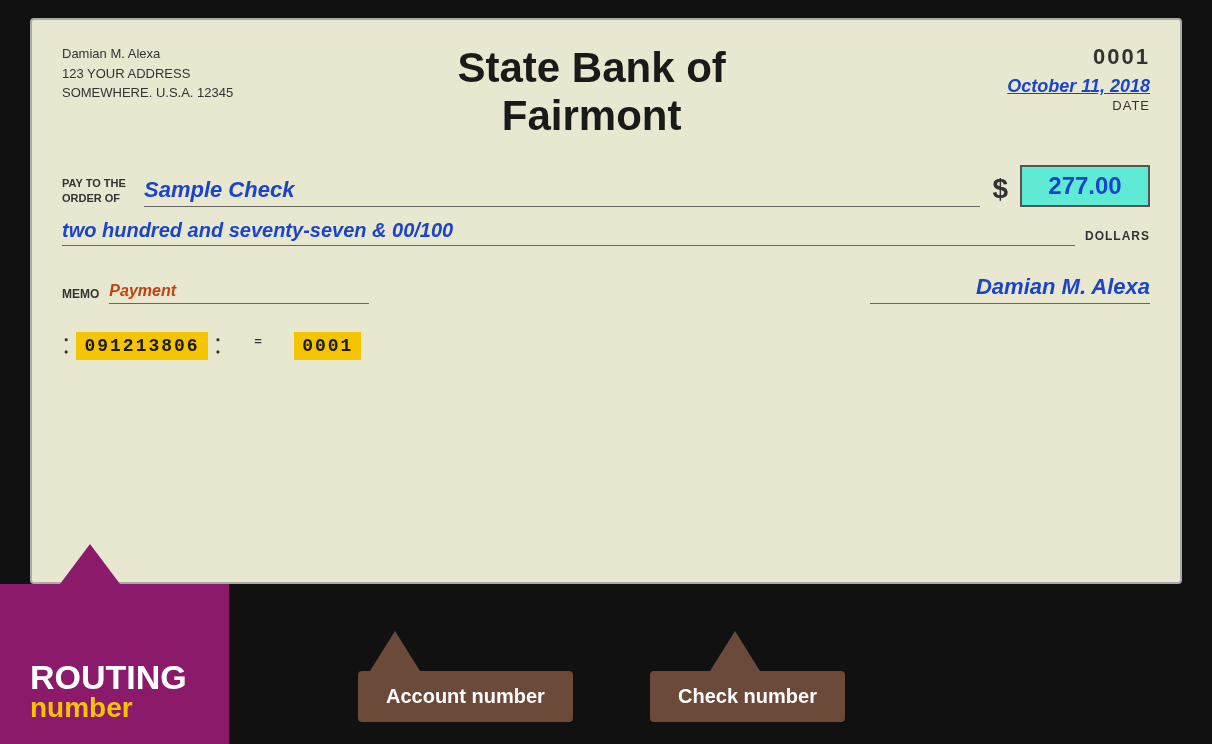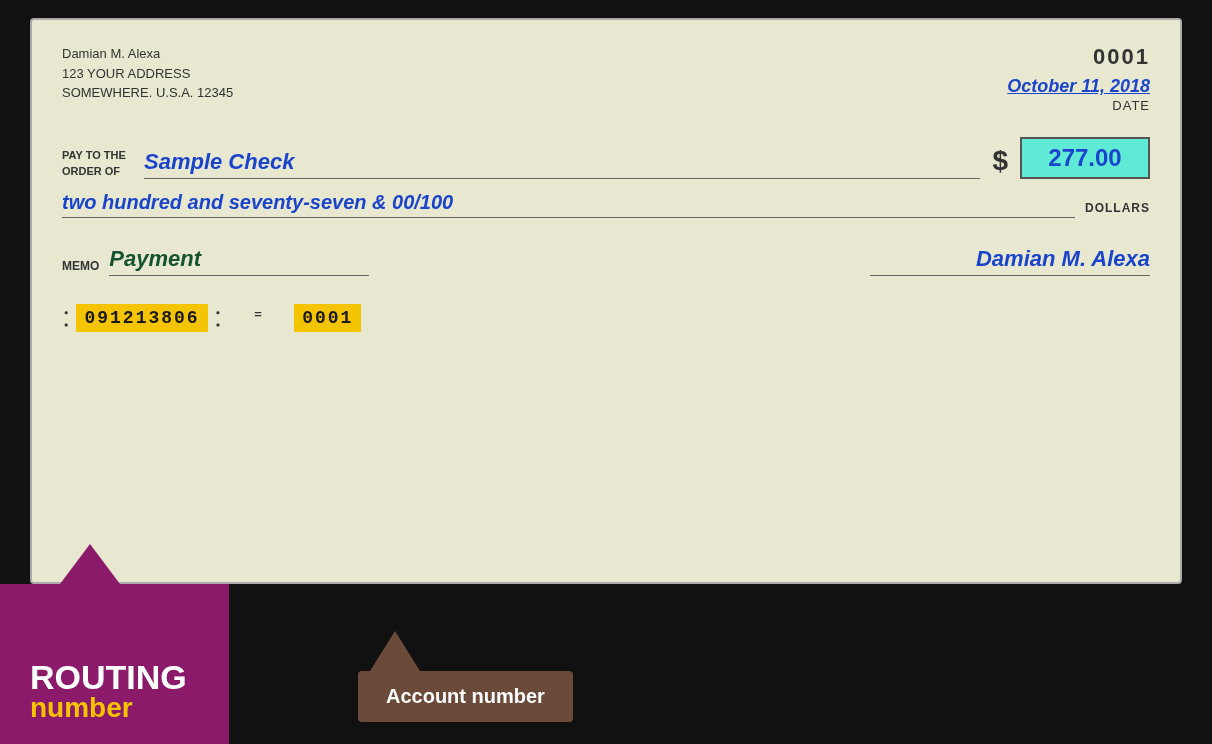--- a/index.html
+++ b/index.html
@@ -186,22 +186,22 @@
     }
 
     .memo-line {
       flex: 1;
       max-width: 260px;
       border-bottom: 1px solid #666;
       padding-bottom: 3px;
     }
 
     .memo-value {
-      font-size: 22px;
-      color: #14532d;
+      font-size: 16px;
+      color: #c2410c;
       font-style: italic;
       font-weight: bold;
     }
 
     .sig-line {
       flex: 1;
       max-width: 280px;
       border-bottom: 1px solid #666;
       padding-bottom: 3px;
       text-align: right;
@@ -348,20 +348,24 @@
 
 <div class="check-wrapper">
 
   <div class="check-top">
     <div class="check-address">
       <div>Damian M. Alexa</div>
       <div>123 YOUR ADDRESS</div>
       <div>SOMEWHERE. U.S.A. 12345</div>
     </div>
 
+    <div class="check-bank-name">
+      <span>State Bank of</span><br>
+      <span>Fairmont</span>
+    </div>
 
     <div class="check-top-right">
       <div class="check-number-top">0001</div>
       <div class="check-date-row">
         <div class="check-date-value">October 11, 2018</div>
         <div class="check-date-label">DATE</div>
       </div>
     </div>
   </div>
 
@@ -413,13 +417,16 @@
 
   <div class="routing-block">
     <div class="routing-label-top">ROUTING</div>
     <div class="routing-label-bottom">number</div>
   </div>
 
   <div class="account-block">
     <div class="label-box">Account number</div>
   </div>
 
+  <div class="checknumber-block">
+    <div class="label-box">Check number</div>
+  </div>
 </div>
 
 </body></html>

